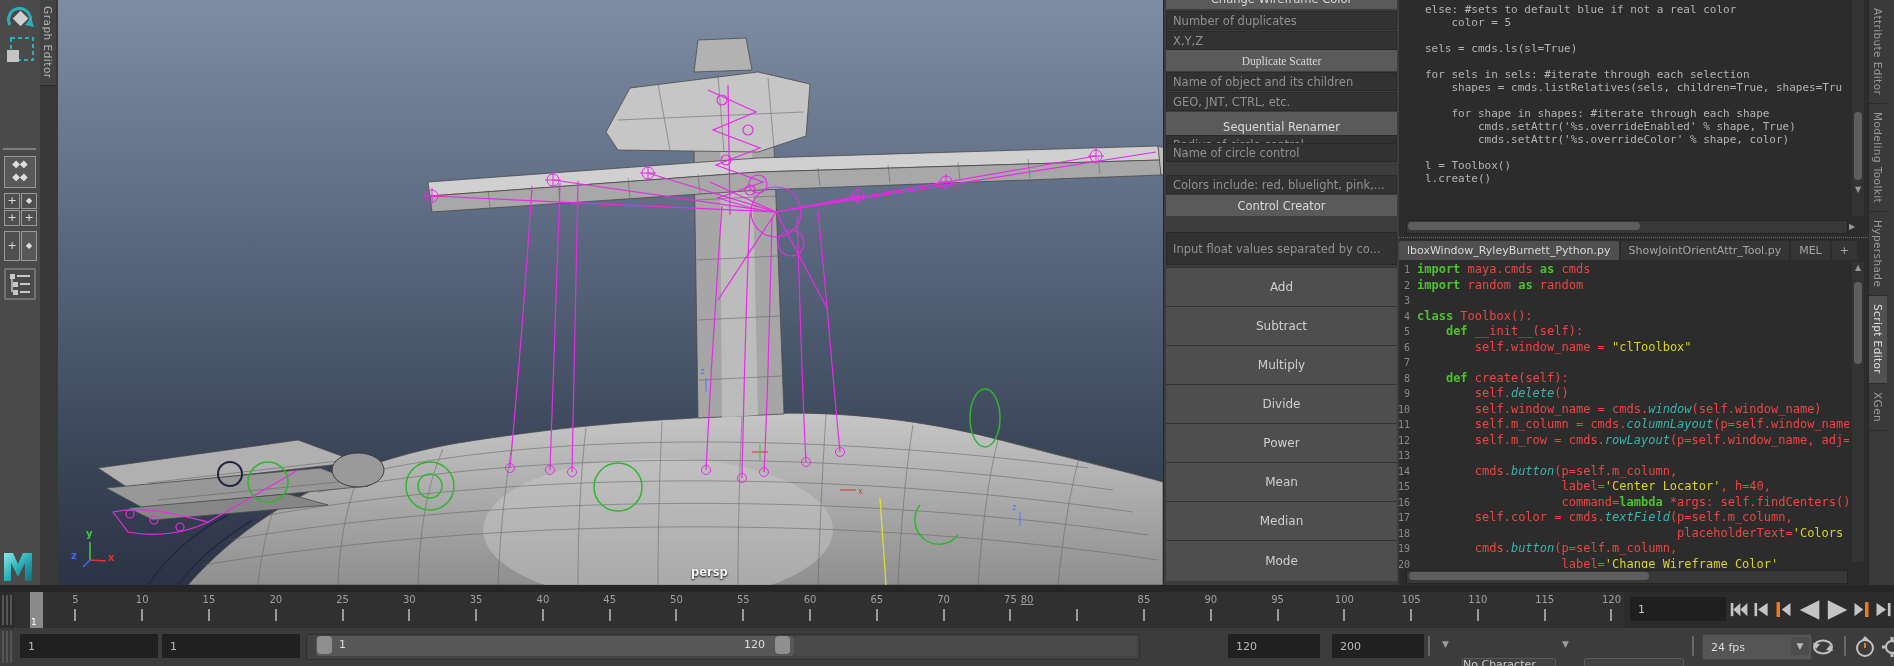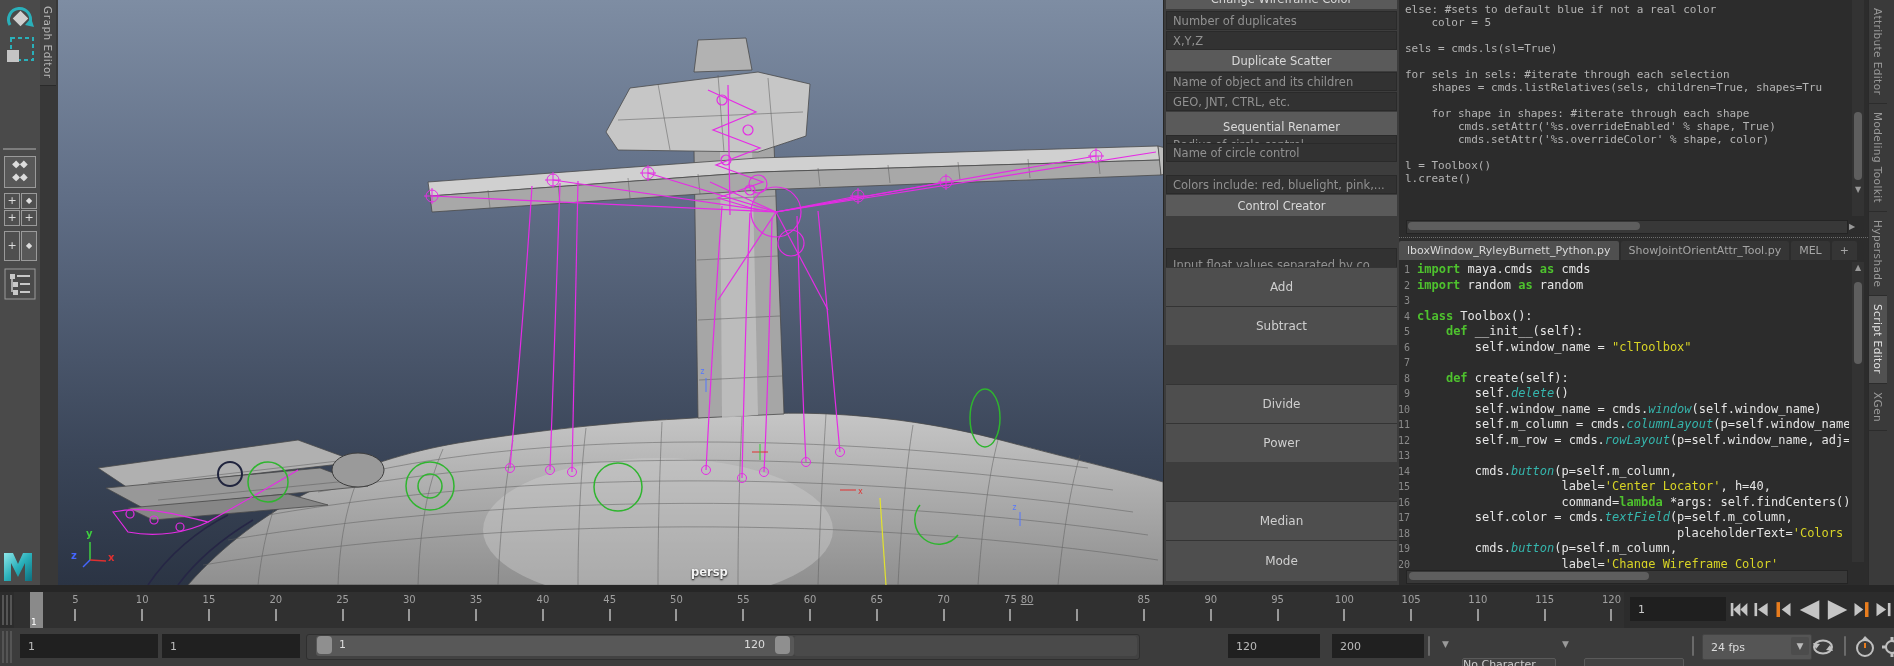--- a/index.html
+++ b/index.html
@@ -26,36 +26,36 @@
   #toolbox-panel{left:1163px;top:0;width:236px;height:585px;background:#3d3d3d;border-left:1px solid #262626;overflow:hidden;}
   .tb-field{position:absolute;left:2px;right:3px;background:#323232;border:1px solid #2a2a2a;
             color:#919191;font-size:11.5px;padding-left:6px;display:flex;align-items:center;overflow:hidden;white-space:nowrap;}
   .tb-button{position:absolute;left:2px;right:3px;background:#5a5a5a;color:#d9d9d9;font-size:11.5px;
              display:flex;align-items:center;justify-content:center;overflow:hidden;}
   .tb-math{background:#4e4e4e;color:#cfcfcf;font-size:12px;border-top:1px solid #343434;}
   .tb-partial span{margin-top:-11px;}
   
   #script-editor{left:1399px;top:0;width:469px;height:585px;background:#2c2c2c;overflow:hidden;}
   #se-history{position:absolute;left:0;top:3px;width:448px;height:214px;overflow:hidden;
-      font-family:"DejaVu Sans Mono","Liberation Mono",monospace;font-size:11px;line-height:13px;color:#b4b4b4;padding-left:6px;white-space:pre;}
+      font-family:"DejaVu Sans Mono","Liberation Mono",monospace;font-size:11px;line-height:13px;color:#b4b4b4;padding-left:26px;white-space:pre;}
   .scrollbar-h{position:absolute;height:12px;background:#383838;border:1px solid #242424;}
   .scroll-thumb{position:absolute;top:1px;height:8px;background:#5e5e5e;border-radius:4px;}
   .scrollbar-v{position:absolute;width:12px;background:#333;}
   .vthumb{position:absolute;left:2px;width:8px;background:#5e5e5e;border-radius:4px;}
   .sb-arrow{position:absolute;font-size:8px;color:#999;}
   #se-divider{position:absolute;left:0;top:237px;width:469px;border-top:1px dotted #6d6d6d;}
   #se-tabs{position:absolute;left:0;top:241px;height:19px;width:469px;display:flex;gap:2px;}
   .se-tab{height:19px;display:flex;align-items:center;padding:0 8px;font-size:11px;color:#a5a5a5;
           background:#353535;border-radius:2px 2px 0 0;white-space:nowrap;overflow:hidden;}
   .se-tab.active{background:#4f4f4f;color:#d8d8d8;}
   #se-code{position:absolute;left:0;top:262px;width:450px;height:306px;overflow:hidden;
       font-family:"DejaVu Sans Mono","Liberation Mono",monospace;font-size:12px;line-height:15.5px;white-space:pre;}
   .cline{display:flex;}
   .lnum{display:inline-block;width:11px;overflow:hidden;direction:rtl;color:#8a8a8a;font-size:10px;flex:none;margin-right:7px;}
-  .tk-p{color:#e5e5e5;} .tk-k{color:#4ec22e;font-weight:bold;} .tk-f{color:#35b5ac;font-style:italic;} .tk-s{color:#d8d426;}
+  .tk-p{color:#ef4444;} .tk-k{color:#4ec22e;font-weight:bold;} .tk-f{color:#35b5ac;font-style:italic;} .tk-s{color:#d8d426;}
   
   #right-strip{left:1868px;top:0;width:26px;height:585px;background:#3a3a3a;border-left:1px solid #2a2a2a;}
   .side-tab{writing-mode:vertical-rl;color:#9a9a9a;font-size:10.5px;padding:8px 3px;border-bottom:1px solid #2c2c2c;letter-spacing:.4px;}
   .side-tab.active{background:#515151;color:#e3e3e3;}
   
   #mid-strip{left:0;top:585px;width:1894px;height:7px;background:#262626;}
   #timeline-row{left:0;top:592px;width:1894px;height:36px;background:#2c2c2c;border-bottom:1px solid #1c1c1c;}
   .grip{position:absolute;left:2px;top:3px;width:10px;bottom:3px;
         background:repeating-linear-gradient(90deg,#555 0 2px,transparent 2px 4px);}
   #tl-area{position:absolute;left:14px;top:0;width:1610px;height:36px;background:#303030;}
@@ -314,21 +314,21 @@
   <div id="toolbox-panel" class="abs">
       <div class="tb-button tb-partial" style="top: 0px; height: 9px;">
         <span>Change Wireframe Color</span>
       </div>
       <div class="tb-field" style="top: 11px; height: 17px;">
         <span>Number of duplicates</span>
       </div>
       <div class="tb-field" style="top: 31px; height: 17px;">
         <span>X,Y,Z</span>
       </div>
-      <div class="tb-button" style="top: 50px; height: 21px;">
+      <div class="tb-button" style="top: 50px; height: 21px; font-family: Liberation Serif, serif;">
         <span>Duplicate Scatter</span>
       </div>
       <div class="tb-field" style="top: 72px; height: 17px;">
         <span>Name of object and its children</span>
       </div>
       <div class="tb-field" style="top: 92px; height: 17px;">
         <span>GEO, JNT, CTRL, etc.</span>
       </div>
       <div class="tb-button" style="top: 112px; height: 30px;">
         <span>Sequential Renamer</span>
@@ -338,34 +338,40 @@
       </div>
       <div class="tb-field" style="top: 143px; height: 17px;">
         <span>Name of circle control</span>
       </div>
       <div class="tb-field" style="top: 175px; height: 17px;">
         <span>Colors include: red, bluelight, pink,...</span>
       </div>
       <div class="tb-button" style="top: 195px; height: 21px;">
         <span>Control Creator</span>
       </div>
-      <div class="tb-field" style="top: 248px; height: 31px;">
+      <div class="tb-field" style="top: 232px; height: 31px;">
         <span>Input float values separated by co...</span>
       </div>
       <div class="tb-button tb-math" style="top: 267px; height: 38px;">
         <span>Add</span>
       </div>
       <div class="tb-button tb-math" style="top: 306px; height: 38px;">
         <span>Subtract</span>
       </div>
+      <div class="tb-button tb-math" style="top: 345px; height: 38px;">
+        <span>Multiply</span>
+      </div>
       <div class="tb-button tb-math" style="top: 423px; height: 38px;">
         <span>Power</span>
       </div>
       <div class="tb-button tb-math" style="top: 384px; height: 38px;">
         <span>Divide</span>
+      </div>
+      <div class="tb-button tb-math" style="top: 462px; height: 38px;">
+        <span>Mean</span>
       </div>
       <div class="tb-button tb-math" style="top: 501px; height: 38px;">
         <span>Median</span>
       </div>
       <div class="tb-button tb-math" style="top: 540px; height: 40px;">
         <span>Mode</span>
       </div>
     </div>
 
   <div id="script-editor" class="abs">

